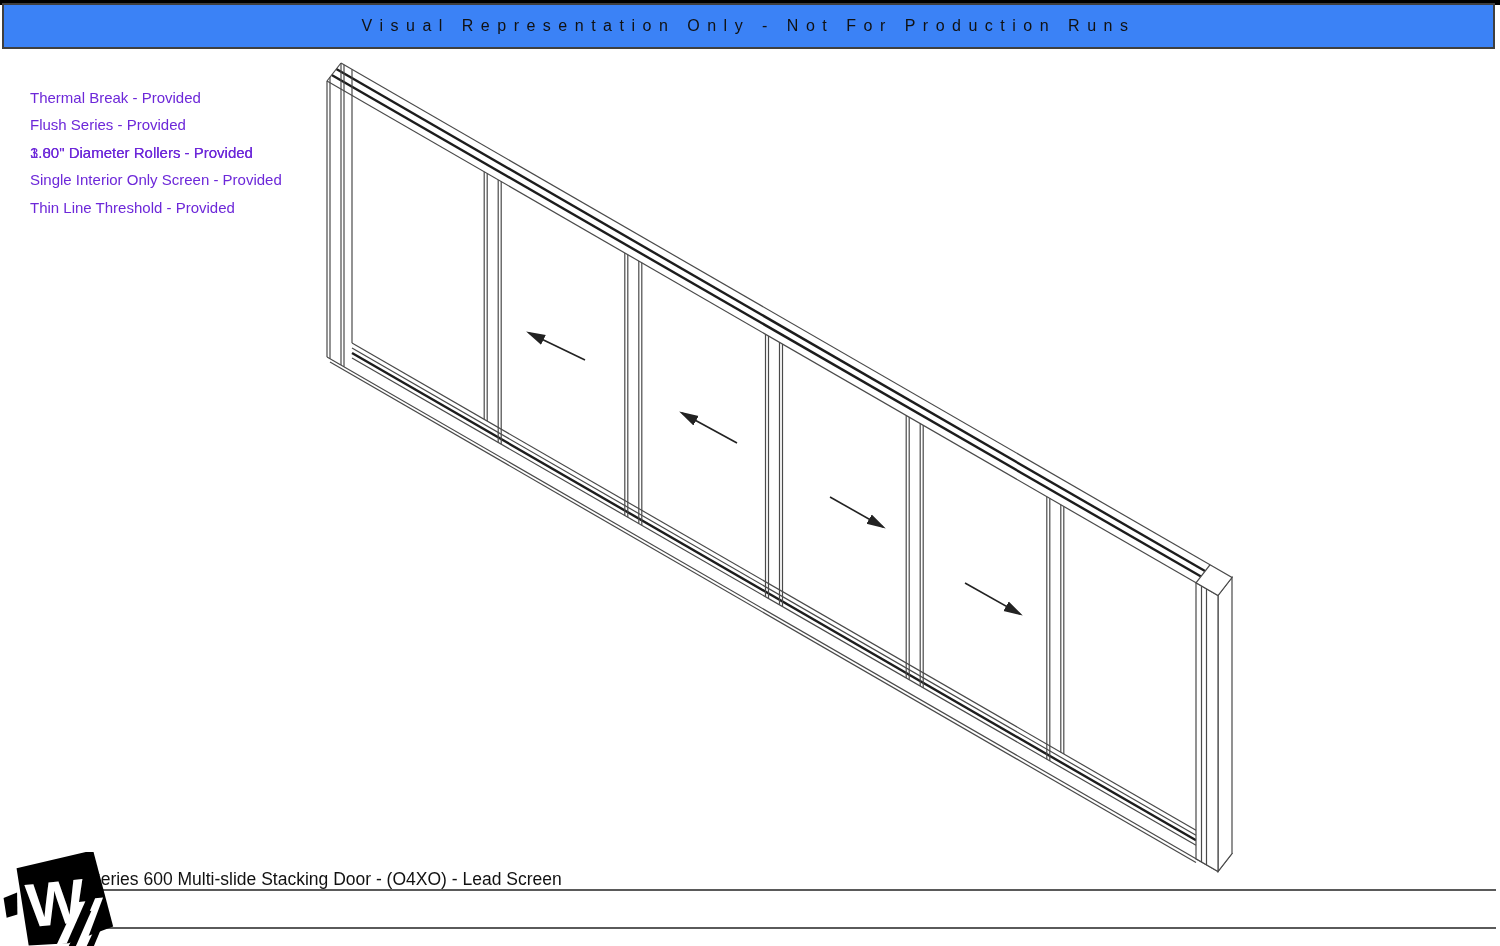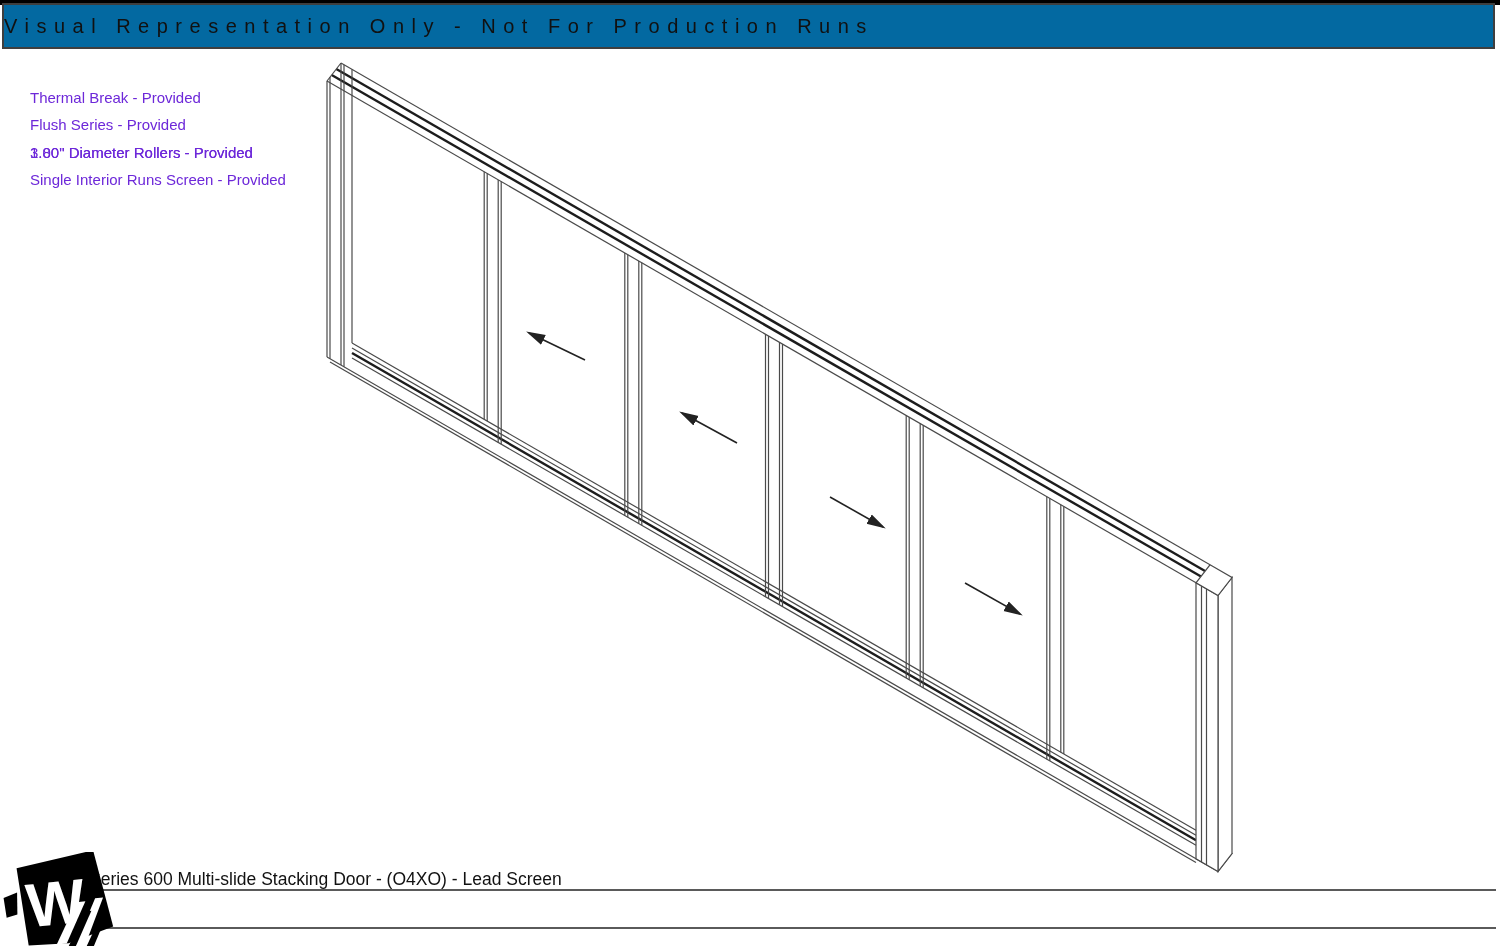--- a/index.html
+++ b/index.html
@@ -5,23 +5,23 @@
   html,body{margin:0;padding:0;}
   body{
     width:1500px;height:946px;position:relative;overflow:hidden;
     background:#ffffff;font-family:"Liberation Sans", sans-serif;color:#1a1a1a;
   }
   .top-strip{
     position:absolute;left:0;top:0;width:100%;height:5px;background:#000;
   }
   .banner{
     position:absolute;left:2px;right:5px;top:3px;height:42px;
-    border:2px solid #3f3f3f;background:#0369a1;
-    display:flex;align-items:center;
-    font-size:20px;letter-spacing:7.5px;color:#111;
+    border:2px solid #3f3f3f;background:#3b82f6;
+    display:flex;align-items:center;justify-content:center;
+    font-size:16px;letter-spacing:7.5px;color:#111;
     white-space:nowrap;
   }
   .features{
     position:absolute;left:30px;top:84px;width:330px;
     font-size:15px;line-height:27.4px;color:#6d28d9;
   }
   .feature-line{position:relative;height:27.4px;white-space:nowrap;}
   .feature-line .overlay{
     position:absolute;left:0;top:0;white-space:nowrap;
   }
@@ -53,21 +53,22 @@
   <span>Visual Representation Only - Not For Production Runs</span>
 </div>
 
 <div class="features">
   <div class="feature-line">Thermal Break - Provided</div>
   <div class="feature-line">Flush Series - Provided</div>
   <div class="feature-line">
     <span class="overlay">3.80" Diameter Rollers - Provided</span>
     <span class="overlay">1.00" Diameter Rollers - Provided</span>
   </div>
-  <div class="feature-line">Single Interior Runs Screen - Provided</div>
+  <div class="feature-line">Single Interior Only Screen - Provided</div>
+  <div class="feature-line">Thin Line Threshold - Provided</div>
 </div>
 
 <svg class="drawing" viewBox="0 0 1500 946" xmlns="http://www.w3.org/2000/svg">
   <defs>
     <marker id="arrowhead" markerWidth="12" markerHeight="8" refX="10" refY="4" orient="auto">
       <polygon points="0,0.6 12,4 0,7.4" fill="#222"></polygon>
     </marker>
   </defs>
 
   <g stroke="#4a4a4a" stroke-width="1.2" fill="none">

